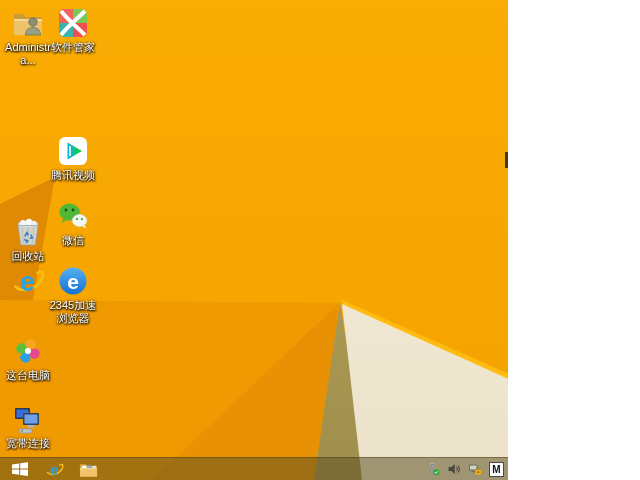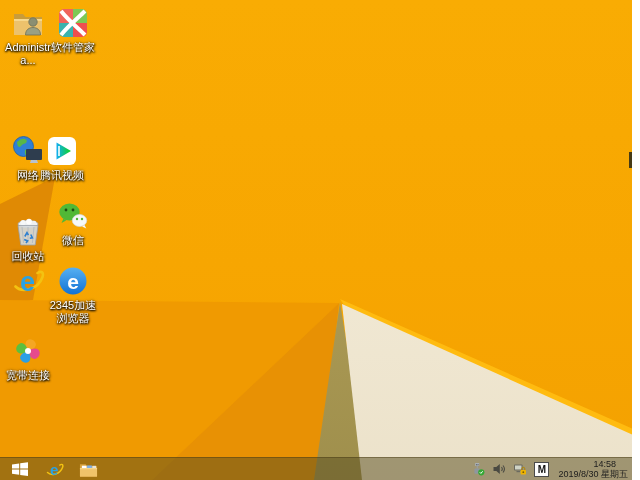--- a/index.html
+++ b/index.html
@@ -1,16 +1,16 @@
 <!DOCTYPE html>
 <html><head>
 <meta charset="utf-8">
 <style>
   html,body{margin:0;padding:0;}
-  #screen{position:relative;width:632px;height:480px;overflow:hidden;
+  #screen{position:relative;width:508px;height:480px;overflow:hidden;
     font-family:"Liberation Sans","DejaVu Sans",sans-serif;background:#4d7c0f;}
   .fill{position:absolute;inset:0;}
   
   .wp-base{background:linear-gradient(180deg,#f9ac03 0%,#f7a601 55%,#f4a101 100%);}
   .wp-left-dark{background:#e08a04;clip-path:polygon(55px 177px,0px 204px,0px 307px,33px 300px);}
   .wp-bottomleft{background:#f09a01;clip-path:polygon(0px 300px,339px 303px,152px 480px,0px 480px);}
   .wp-steep{background:#e89104;clip-path:polygon(339px 303px,320px 480px,152px 480px);}
   .wp-olive{background:linear-gradient(180deg,#bca961 0%,#9f8f4c 100%);clip-path:polygon(340px 302px,314px 480px,368px 480px);}
   .wp-edge{background:#ffbb10;clip-path:polygon(340px 299px,640px 432px,640px 440px,344px 305px);}
   .wp-white{background:linear-gradient(180deg,#f7f1e1 0%,#ece2ca 100%);clip-path:polygon(342px 304px,640px 438px,640px 480px,362px 480px);}
@@ -78,36 +78,22 @@
           <path d="M5 29 C12 20 22 12 29 5" stroke="#fff" stroke-width="4" fill="none"></path>
           <path d="M5 5 C12 14 22 22 29 29" stroke="#fff" stroke-width="4" fill="none"></path>
         </g>
       </svg>
     </div>
     <div class="lbl">软件管家</div>
   </div>
 
 
 
-  <div class="dicon" style="left:0px;top:134px">
-    <div class="ic">
-      <svg viewBox="0 0 34 34" width="34" height="34">
-        <circle cx="12.5" cy="12.5" r="10" fill="#2f7fd6"></circle>
-        <path d="M6 8 q4-4 8-3 q3 1 1 4 q-4 1-6 4 q-3 0-3-5z" fill="#58b747"></path>
-        <path d="M14 16 q4-1 6 2 q-1 4-5 4 q-2-3-1-6z" fill="#58b747"></path>
-        <circle cx="12.5" cy="12.5" r="10" fill="none" stroke="#1b5ea6" stroke-width=".8"></circle>
-        <rect x="15" y="15" width="16" height="11" rx="1" fill="#2e3d4e"></rect>
-        <rect x="16.5" y="16.5" width="13" height="8" fill="url(#scr1)"></rect>
-        <path d="M20 26 h6 l1 3 h-8 z" fill="#b9c2cc"></path>
-      </svg>
-    </div>
-    <div class="lbl">网络</div>
-  </div>
-
-  <div class="dicon" style="left:34px;top:134px">
+
+  <div class="dicon" style="left:45px;top:134px">
     <div class="ic">
       <svg viewBox="0 0 34 34" width="34" height="34">
         <defs>
             <linearGradient id="tv" x1="0" y1="0" x2="1" y2="0">
           <stop offset="0" stop-color="#12aef3"></stop>
               <stop offset="1" stop-color="#0ed321"></stop>
             </linearGradient>
           </defs>
         <rect x="3" y="3" width="28" height="28" rx="6" fill="#fff"></rect>
         <path d="M11.5 8.5 L26 17 L11.5 25.5 Z" fill="url(#tv)"></path>
@@ -184,24 +170,39 @@
           </g>
         <g transform="rotate(180 17 17)">
             <path d="M17 17 C10 6 20 2 24 8 C27 12 22 16 17 17 Z" fill="#2b9fe5"></path>
           </g>
         <g transform="rotate(270 17 17)">
             <path d="M17 17 C10 6 20 2 24 8 C27 12 22 16 17 17 Z" fill="#5cbf3f"></path>
           </g>
         <circle cx="17" cy="17" r="3" fill="#fff"></circle>
       </svg>
     </div>
+    <div class="lbl">这台电脑</div>
+  </div>
+
+
+  <div class="dicon" style="left:0px;top:402px">
+    <div class="ic">
+      <svg viewBox="0 0 34 34" width="34" height="34">
+        <rect x="4" y="6" width="15" height="11" rx="1" fill="#2b3b4e"></rect>
+        <rect x="5.5" y="7.5" width="12" height="8" fill="#3a6fd8"></rect>
+        <rect x="12" y="11" width="16" height="12" rx="1" fill="#33435a"></rect>
+        <rect x="13.5" y="12.5" width="13" height="9" fill="#6fa0e8"></rect>
+        <path d="M17 23 h6 l1 2.5 h-8 z" fill="#aab4c4"></path>
+        <rect x="8" y="27" width="13" height="4" rx="1" fill="#b9c2cc" stroke="#858f9b" stroke-width=".6"></rect>
+        <circle cx="11" cy="29" r=".9" fill="#5a9e48"></circle>
+          <circle cx="14" cy="29" r=".9" fill="#c8cdd4"></circle>
+      </svg>
+    </div>
     <div class="lbl">宽带连接</div>
   </div>
-
-
 
 
   <div id="taskbar">
     <div class="tb-left">
       <div class="tb-btn">
         <span>
           <svg viewBox="0 0 18 16" width="18" height="16">
             <polygon points="1,3.4 8.2,2.4 8.2,7.6 1,7.6" fill="#fff"></polygon>
             <polygon points="9.2,2.3 17,1.2 17,7.6 9.2,7.6" fill="#fff"></polygon>
             <polygon points="1,8.6 8.2,8.6 8.2,13.8 1,12.8" fill="#fff"></polygon>
@@ -253,19 +254,15 @@
         <svg viewBox="0 0 14 14" width="14" height="14">
           <rect x="1" y="2.5" width="8.5" height="6" rx=".8" fill="#6a6a60"></rect>
           <rect x="2" y="3.5" width="6.5" height="4" fill="#cfd3c5"></rect>
           <rect x="3.5" y="9" width="3.5" height="1.2" fill="#6a6a60"></rect>
           <rect x="7.6" y="8" width="5.4" height="4.6" rx=".8" fill="#f0b400"></rect>
           <path d="M8.8 8 v-1.2 a1.5 1.5 0 0 1 3 0 V8" stroke="#b28500" stroke-width="1" fill="none"></path>
           <circle cx="10.3" cy="10.2" r=".9" fill="#7a5c00"></circle>
         </svg>
       </div>
       <div id="ime-box">M</div>
-      <div id="clock">
-        <div class="time">14:58</div>
-        <div class="date">2019/8/30 星期五</div>
-      </div>
     </div>
   </div>
 </div>
 
 </body></html>

